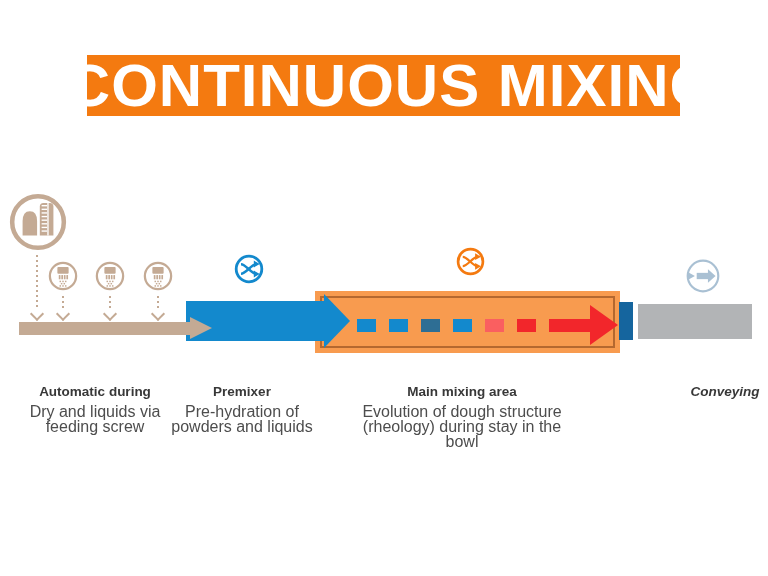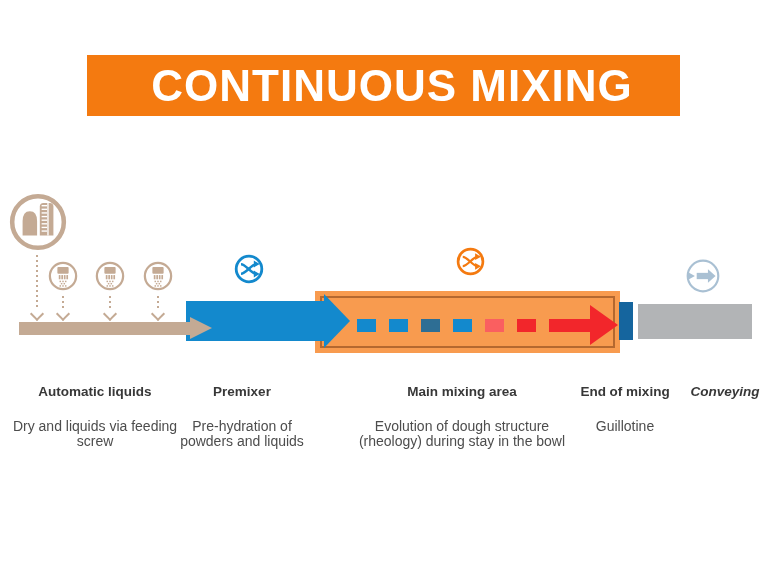--- a/index.html
+++ b/index.html
@@ -2,21 +2,21 @@
 <html style="--banner_orange: #F47A10; --box_fill: #F89B4F; --box_border: #B5682F; --tan: #C4AA94; --blue: #1389CD; --steel_blue: #2E6E94; --salmon: #FA5F60; --red: #F2262B; --dark_blue: #15659E; --gray: #B2B4B6; --conveyor_steel: #A9C0D3; --label_dark: #383838; --label_gray: #4D4D4D;"><head>
 <meta charset="utf-8">
 <style>
   html,body{margin:0;padding:0;background:#fff;}
   body{font-family:"Liberation Sans", sans-serif;}
   #canvas{position:relative;width:768px;height:576px;background:#fff;overflow:hidden;}
 
   
   .banner{position:absolute;left:87px;top:55px;width:593px;height:61px;
     background:var(--banner_orange);display:flex;align-items:center;justify-content:center;}
-  .banner-title{color:#fff;font-size:44px;font-weight:bold;letter-spacing:1px;white-space:nowrap;margin-left:17px;}
+  .banner-title{color:#fff;font-size:60px;font-weight:bold;letter-spacing:1px;white-space:nowrap;margin-left:17px;}
 
   
   .tan-bar{position:absolute;left:19px;top:322px;width:172px;height:13px;background:var(--tan);z-index:4;}
   .tan-head{position:absolute;left:190px;top:317px;width:0;height:0;z-index:4;
     border-top:11px solid transparent;border-bottom:11px solid transparent;border-left:22px solid var(--tan);}
   .blue-body{position:absolute;left:186px;top:301px;width:139px;height:40px;background:var(--blue);z-index:3;}
   .blue-head{position:absolute;left:324px;top:294px;width:0;height:0;z-index:3;
     border-top:27px solid transparent;border-bottom:27px solid transparent;border-left:26px solid var(--blue);}
   .orange-box{position:absolute;left:315px;top:291px;width:305px;height:62px;background:var(--box_fill);z-index:1;}
   .orange-box-inner{position:absolute;left:5px;top:5px;right:5px;bottom:5px;border:2px solid var(--box_border);}
@@ -35,21 +35,21 @@
   
   .icon{position:absolute;z-index:5;}
   .tan-ic{color:var(--tan);}
   .blue-ic{color:var(--blue);}
   .orange-ic{color:var(--banner_orange);}
   .steel-ic{color:var(--conveyor_steel);}
 
   
   .stage{position:absolute;top:383px;text-align:center;z-index:6;}
   .stage-label{font-size:13.5px;font-weight:bold;color:var(--label_dark);line-height:17px;}
-  .stage-desc{font-size:14px;color:var(--label_gray);line-height:15px;white-space:pre-line;margin-top:19px;}
+  .stage-desc{font-size:16px;color:var(--label_gray);line-height:15px;white-space:pre-line;margin-top:4px;}
 </style>
 </head>
 <body>
 
 <div id="canvas">
 
   <div class="banner">
     <span class="banner-title">CONTINUOUS MIXING</span>
   </div>
 
@@ -184,35 +184,31 @@
   <div class="icon steel-ic" style="left:685px;top:258px;">
     <svg width="36" height="36" viewBox="0 0 40 40">
       <circle cx="20" cy="20" r="17" fill="none" stroke="currentColor" stroke-width="2.4"></circle>
       <polygon points="3,15.5 3,24.5 11,20" fill="currentColor"></polygon>
       <rect x="13" y="16.5" width="13" height="7" fill="currentColor"></rect>
       <polygon points="25.5,12.5 34,20 25.5,27.5" fill="currentColor"></polygon>
     </svg>
   </div>
 
   <div class="stage" style="left:3px;width:184px;">
-    <div class="stage-label">Automatic liquids</div>
+    <div class="stage-label">Automatic during</div>
     <div class="stage-desc">Dry and liquids via feeding screw</div>
   </div>
   <div class="stage" style="left:352px;width:220px;">
     <div class="stage-label">Main mixing area</div>
     <div class="stage-desc">Evolution of dough structure
 (rheology) during stay in the bowl</div>
   </div>
   <div class="stage" style="left:164px;width:156px;">
     <div class="stage-label">Premixer</div>
     <div class="stage-desc">Pre-hydration of
 powders and liquids</div>
   </div>
-  <div class="stage" style="left:567px;width:116px;">
-    <div class="stage-label">End of mixing</div>
-    <div class="stage-desc">Guillotine</div>
-  </div>
   <div class="stage" style="left:683px;width:84px;font-style:italic;">
     <div class="stage-label">Conveying</div>
     <div class="stage-desc"></div>
   </div>
 
 </div>
 
 </body></html>

